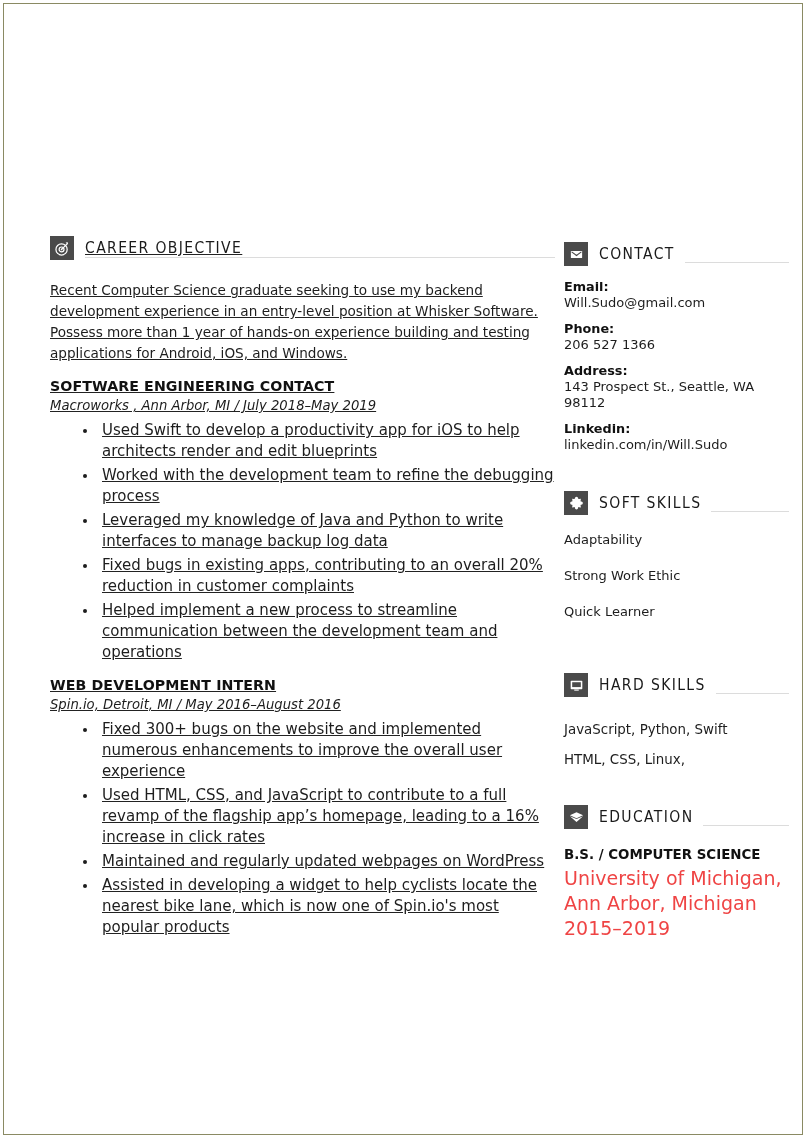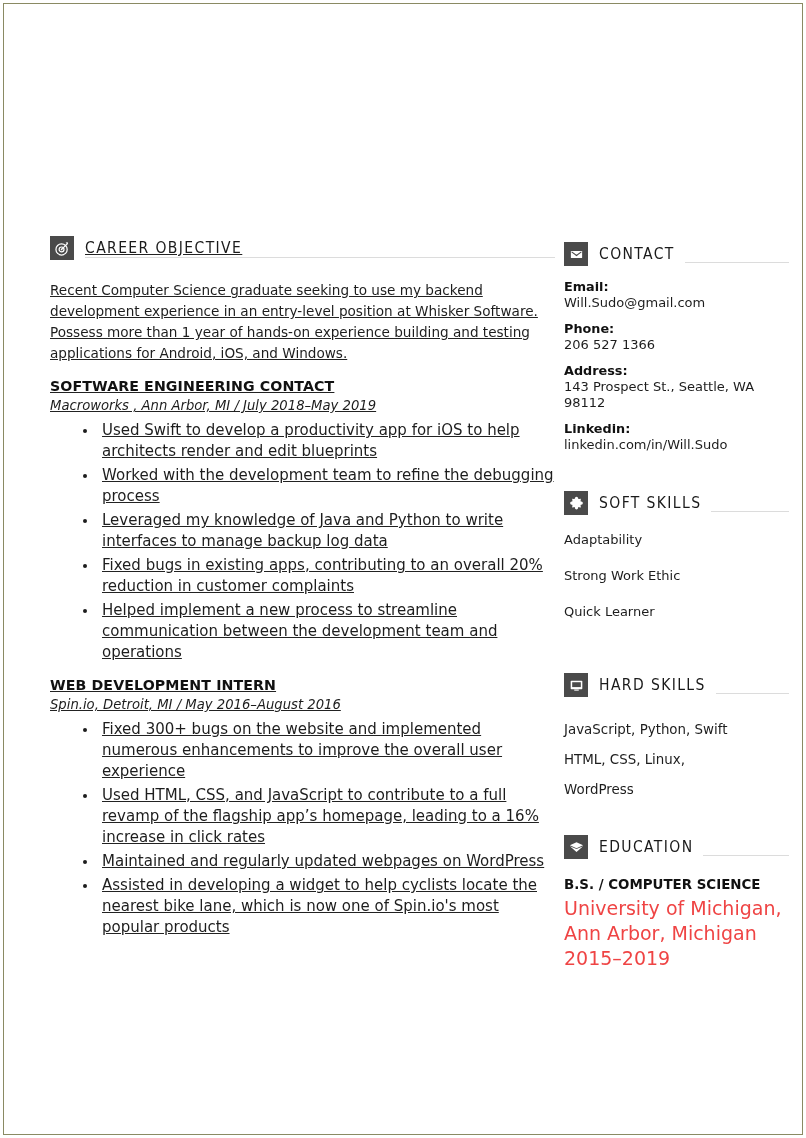--- a/index.html
+++ b/index.html
@@ -300,21 +300,20 @@
             <rect x="3.4" y="4.5" width="9.2" height="5.2" fill="#4a4a4a"></rect>
             <rect x="5.6" y="12.3" width="4.8" height="1.2" fill="#ffffff"></rect>
           </svg>
         </span>
         <span class="sec-label">HARD SKILLS</span>
         <span class="head-rule"></span>
       </div>
       <div class="hard-list">
         <div class="hard-line">JavaScript, Python, Swift</div>
         <div class="hard-line">HTML, CSS, Linux,</div>
-        <div class="hard-line">WordPress</div>
       </div>
 
       <div class="spacer-hard"></div>
 
       <div class="section-head">
         <span class="sec-icon">
           <svg width="15" height="15" viewBox="0 0 16 16">
             <path d="M8 2.4 L15 5.6 L8 8.8 L1 5.6 Z" fill="#ffffff"></path>
             <path d="M8 9.6 L15 6.6 L8 12.9 L1 6.6 Z" fill="#ffffff"></path>
           </svg>

